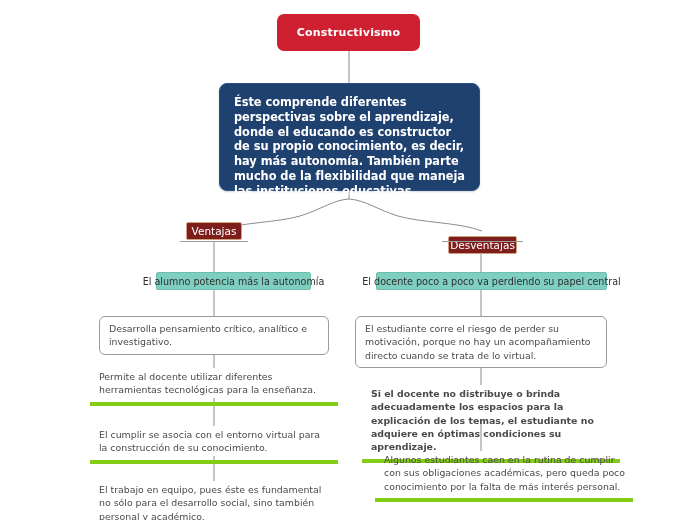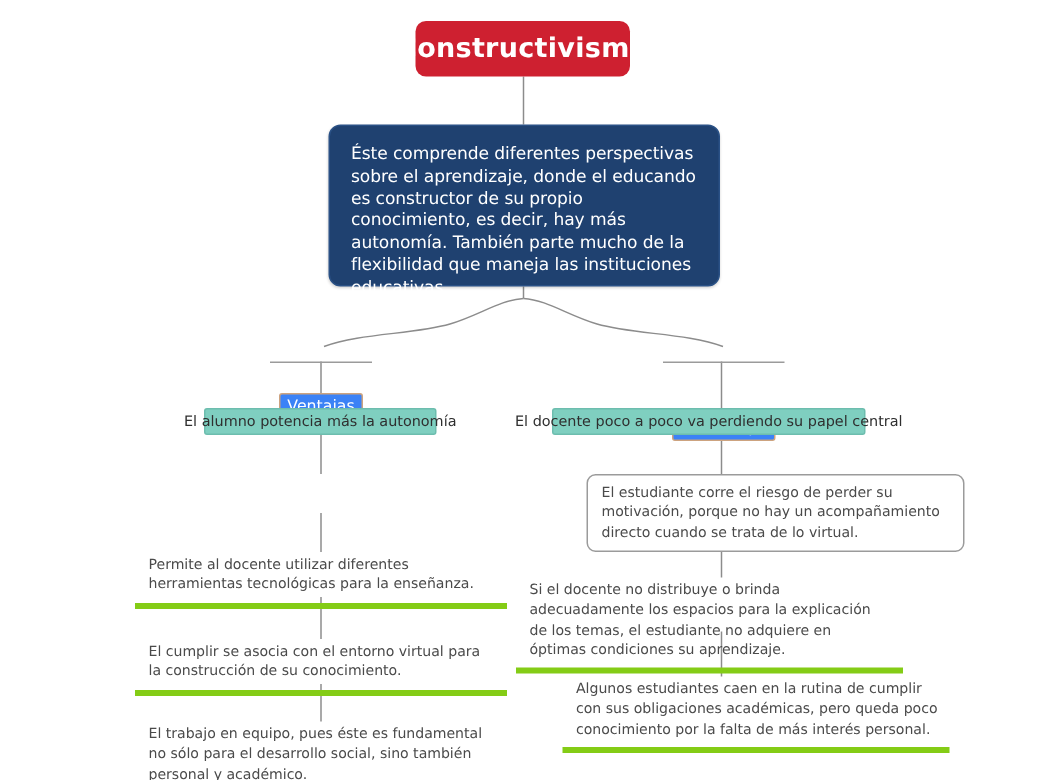--- a/index.html
+++ b/index.html
@@ -47,57 +47,56 @@
     width: 143px;
     height: 37px;
     background: #ce2030;
     border-radius: 7px;
     display: flex;
     align-items: center;
     justify-content: center;
   }
   .root-label {
     color: #ffffff;
-    font-size: 18px;
+    font-size: 11px;
     font-weight: bold;
     letter-spacing: 0.2px;
     white-space: nowrap;
   }
 
   
   .desc-node {
     left: 219px;
     top: 83px;
     width: 261px;
     height: 108px;
     background: #1f4170;
     border: 1px solid #2a5186;
     border-radius: 8px;
     padding: 11px 14px 10px 14px;
     box-shadow: 0 1px 2px rgba(0,0,0,0.18);
   }
   .desc-text {
     color: #ffffff;
     font-size: 11.4px;
-    font-weight: normal;
+    font-weight: bold;
     line-height: 1.30;
     letter-spacing: -0.05px;
   }
 
   
   .branch-node {
     height: 18px;
-    background: #3b82f6;
+    background: #7f1d1d;
     border: 1px solid #cda37f;
     border-radius: 2px;
     display: flex;
     align-items: center;
     justify-content: center;
     padding: 0 8px;
-    margin-top: 40px;
   }
   .branch-label {
     color: #ffffff;
     font-size: 10.5px;
     white-space: nowrap;
   }
   .branch-rule {
     position: absolute;
     height: 1px;
     background: #9b9b9b;
@@ -111,28 +110,29 @@
   
   .teal-node {
     height: 18px;
     background: #7fcfc0;
     border: 1px solid #6dbdae;
     border-radius: 2px;
     display: flex;
     align-items: center;
     justify-content: center;
     padding: 0 9px;
+    margin-left: 20px;
   }
   .teal-label {
     color: #2f2f2f;
     font-size: 9.6px;
     white-space: nowrap;
   }
   #teal-left  { left: 136px; top: 272px; width: 155px; }
-  #teal-right { left: 368px; top: 272px; width: 209px; align-items: center; }
+  #teal-right { left: 356px; top: 272px; width: 231px; align-items: center; }
 
   
   .leaf-boxed {
     background: #ffffff;
     border: 1px solid #9b9b9b;
     border-radius: 6px;
     padding: 5px 8px 5px 9px;
   }
   .leaf-underlined {
     background: transparent;
@@ -146,22 +146,22 @@
     line-height: 1.42;
   }
 
   
   #leaf-l1 { left: 99px;  top: 316px; width: 230px; }
   #leaf-l2 { left: 90px;  top: 368px; width: 248px; }
   #leaf-l3 { left: 90px;  top: 426px; width: 248px; }
   #leaf-l4 { left: 90px;  top: 481px; width: 252px; }
 
   
-  #leaf-r1 { left: 355px; top: 316px; width: 252px; margin-left: 36px; }
-  #leaf-r2 { left: 344px; top: 385px; width: 258px; }
+  #leaf-r1 { left: 355px; top: 316px; width: 252px; }
+  #leaf-r2 { left: 362px; top: 385px; width: 258px; font-weight: bold; }
   #leaf-r3 { left: 375px; top: 451px; width: 258px; }
 </style>
 </head>
 <body>
 
 <div id="canvas">
 
   <svg id="wires" viewBox="0 0 696 520" width="696" height="520">
     <g fill="none" stroke="#8c8c8c" stroke-width="1">
 
@@ -205,20 +205,23 @@
   <div class="branch-rule" id="rule-desventajas"></div>
 
   <div class="node teal-node" id="teal-left">
     <span class="teal-label">El alumno potencia más la autonomía</span>
   </div>
 
   <div class="node teal-node" id="teal-right">
     <span class="teal-label">El docente poco a poco va perdiendo su papel central</span>
   </div>
 
+  <div class="node leaf-boxed" id="leaf-l1">
+    <div class="leaf-text">Desarrolla pensamiento crítico, analítico e investigativo.</div>
+  </div>
 
   <div class="node leaf-underlined" id="leaf-l2">
     <div class="leaf-text">Permite al docente utilizar diferentes herramientas tecnológicas para la enseñanza.</div>
   </div>
 
   <div class="node leaf-underlined" id="leaf-l3">
     <div class="leaf-text">El cumplir se asocia con el entorno virtual para la construcción de su conocimiento.</div>
   </div>
 
   <div class="node leaf-underlined" id="leaf-l4">

